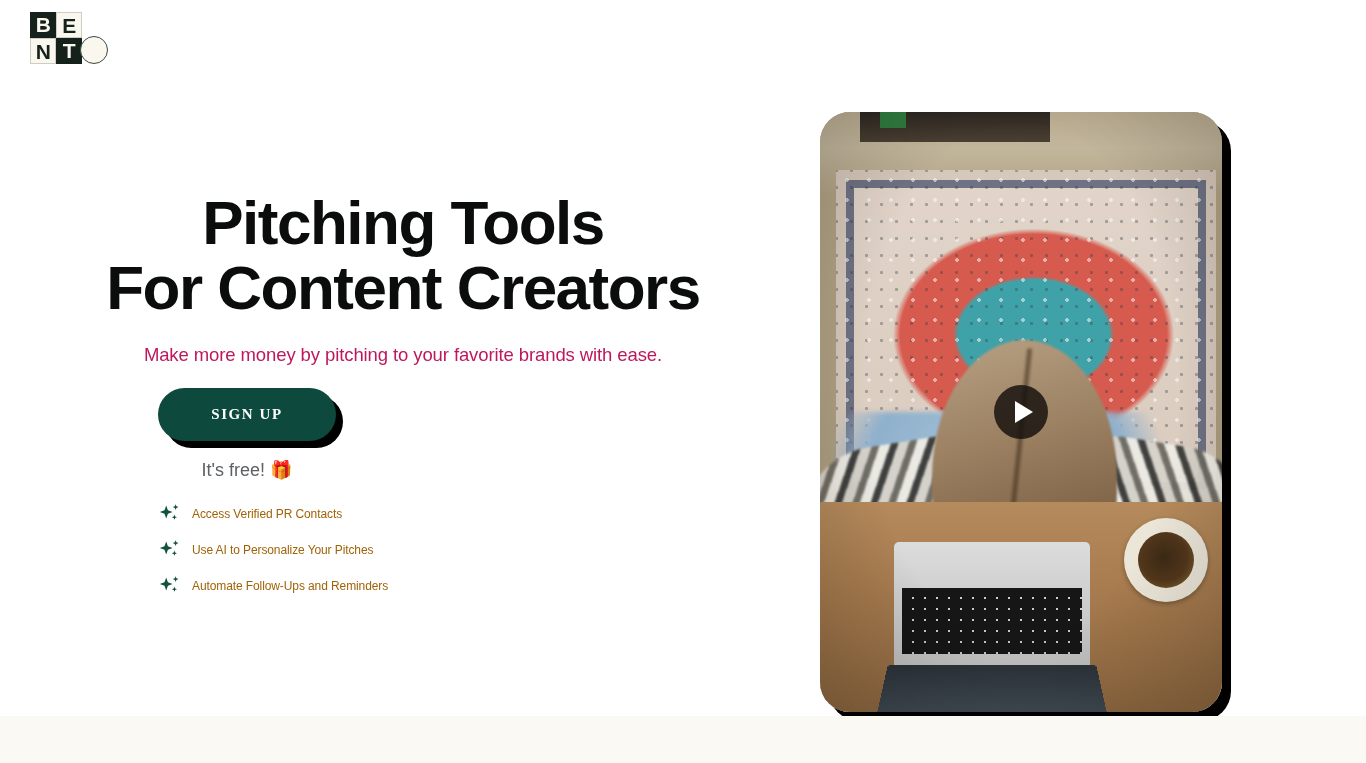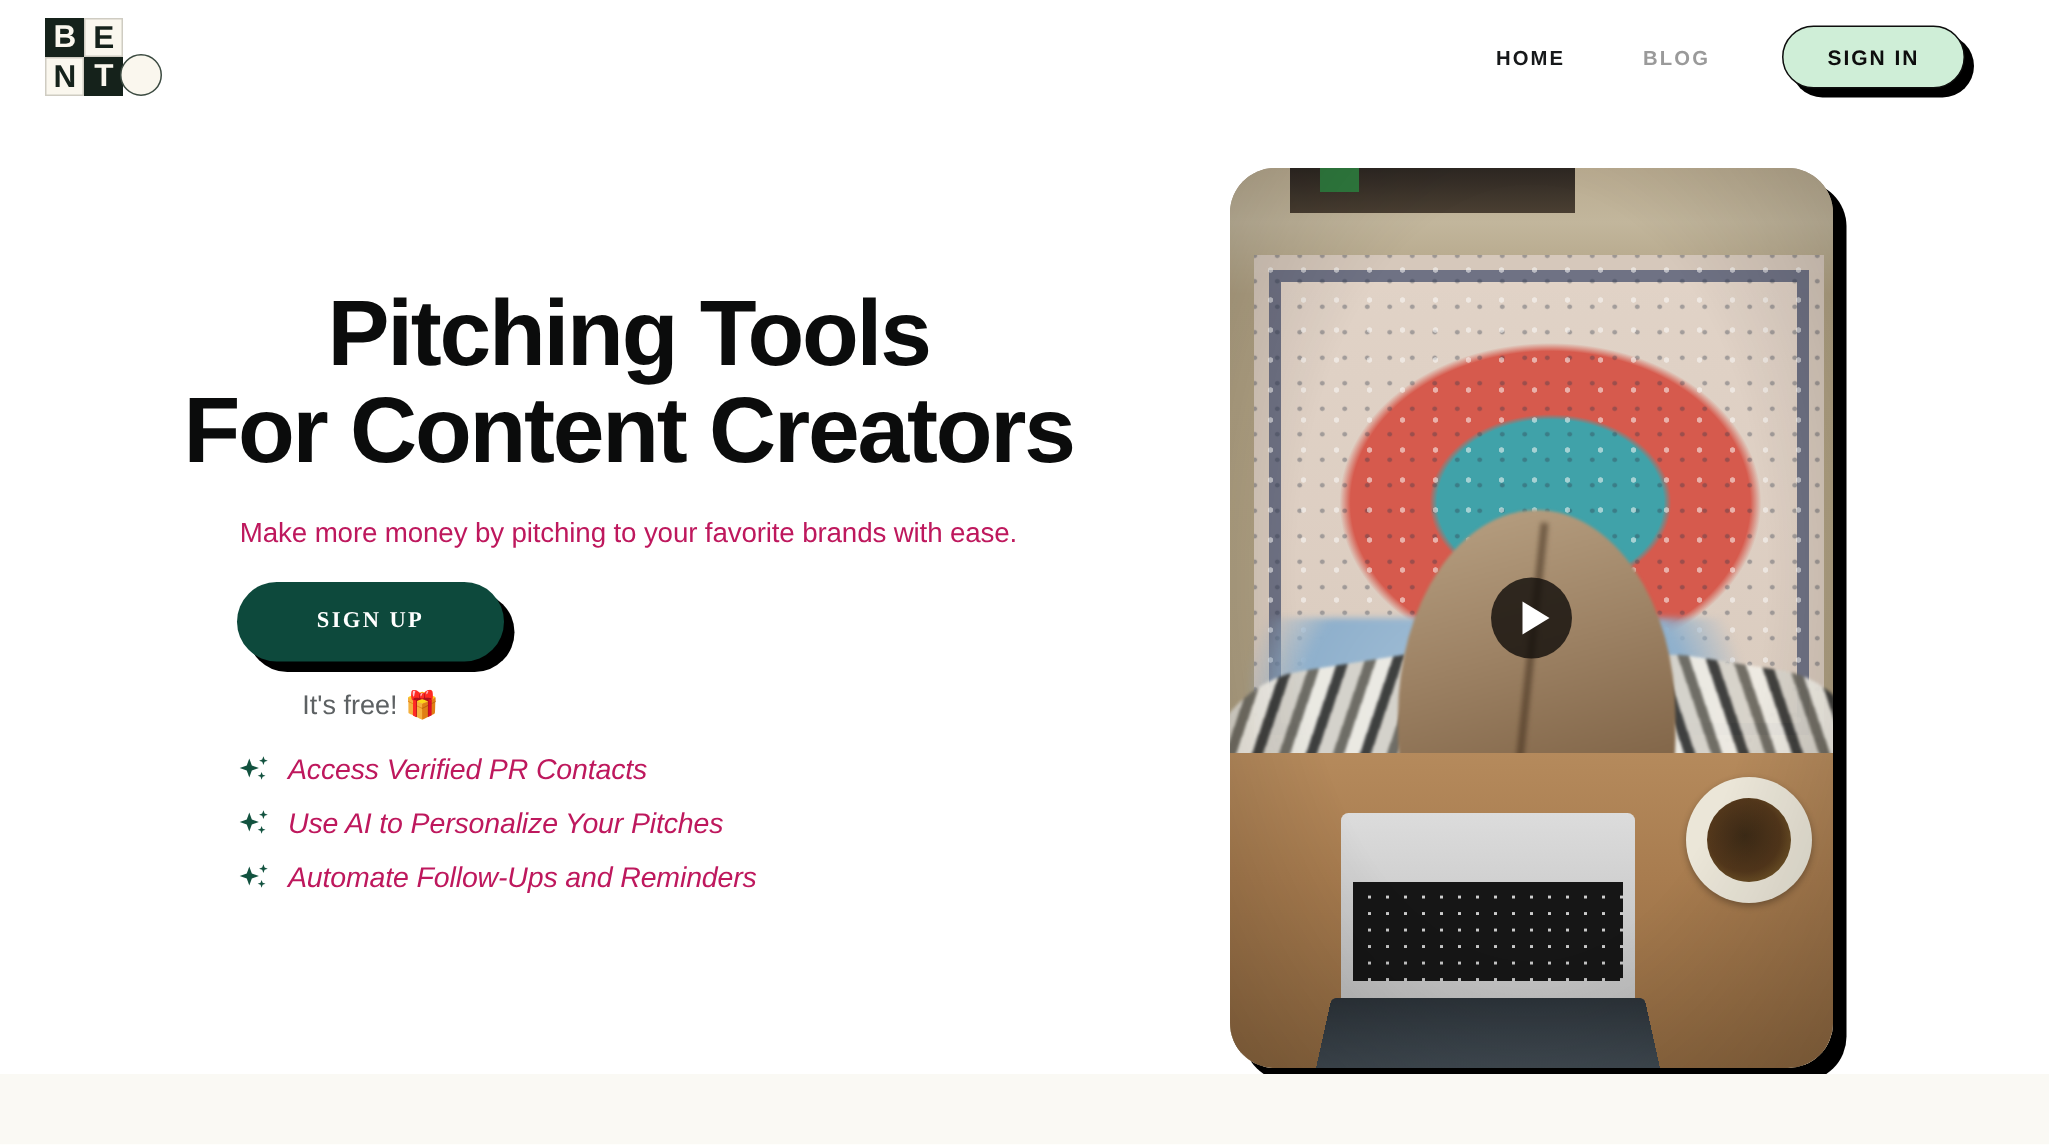--- a/index.html
+++ b/index.html
@@ -103,21 +103,21 @@
     letter-spacing: 1.3px;
     display: flex;
     align-items: center;
     justify-content: center;
     cursor: pointer;
   }
 
   
   .hero-left {
     position: absolute;
-    left: 16px;
+    left: 0;
     top: 190px;
     width: 790px;
     padding-left: 16px;
   }
   .hero-title {
     text-align: center;
     font-size: 62px;
     font-weight: bold;
     letter-spacing: -1.5px;
     line-height: 1.05;
@@ -190,24 +190,23 @@
     height: 36px;
   }
   .sparkle {
     width: 24px;
     height: 24px;
     margin-right: 10px;
     flex: 0 0 24px;
     display: block;
   }
   .feature-label {
-    font-size: 19px;
-    color: #be185d;
+    font-size: 12px;
+    color: #a16207;
     letter-spacing: -0.1px;
-    font-style: italic;
   }
 
   
   .video-wrap {
     position: absolute;
     left: 820px;
     top: 112px;
     width: 402px;
     height: 600px;
   }
@@ -404,28 +403,20 @@
 <div class="header">
 
   <div class="logo">
     <div class="logo-cell lc-b">B</div>
     <div class="logo-cell lc-e">E</div>
     <div class="logo-cell lc-n">N</div>
     <div class="logo-cell lc-t">T</div>
     <div class="logo-cell lc-o"></div>
   </div>
 
-  <div class="nav">
-    <a class="nav-link nav-home">HOME</a>
-    <a class="nav-link nav-blog">BLOG</a>
-    <div class="signin-wrap">
-      <div class="signin-shadow"></div>
-      <div class="signin-btn">SIGN IN</div>
-    </div>
-  </div>
 
 </div>
 
 <div class="hero-left">
   <h1 class="hero-title">
     <span>Pitching Tools</span>
     <span class="line2">For Content Creators</span>
   </h1>
   <p class="hero-sub">Make more money by pitching to your favorite brands with ease.</p>
 </div>

